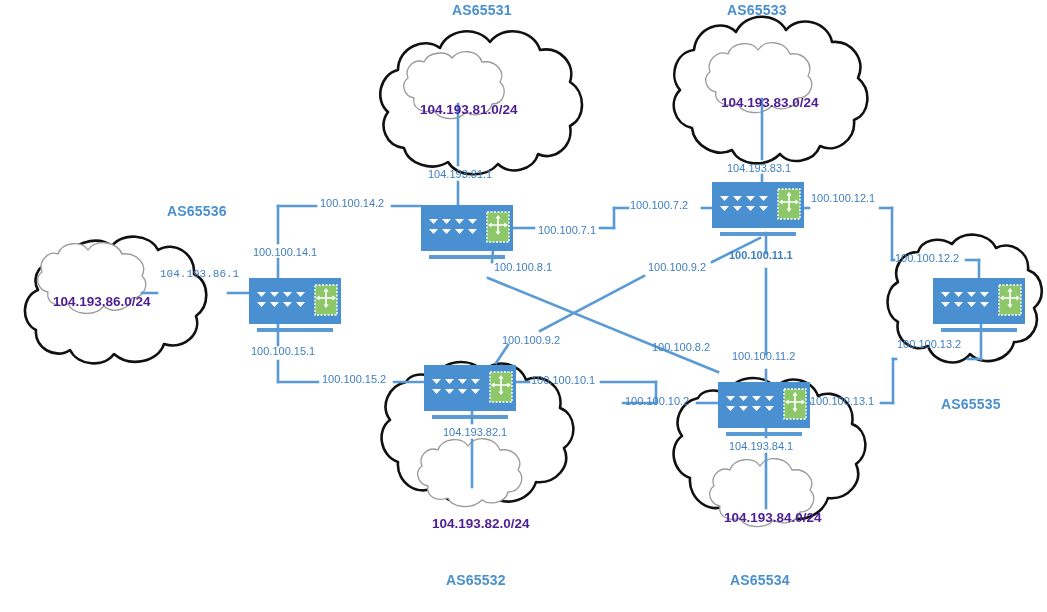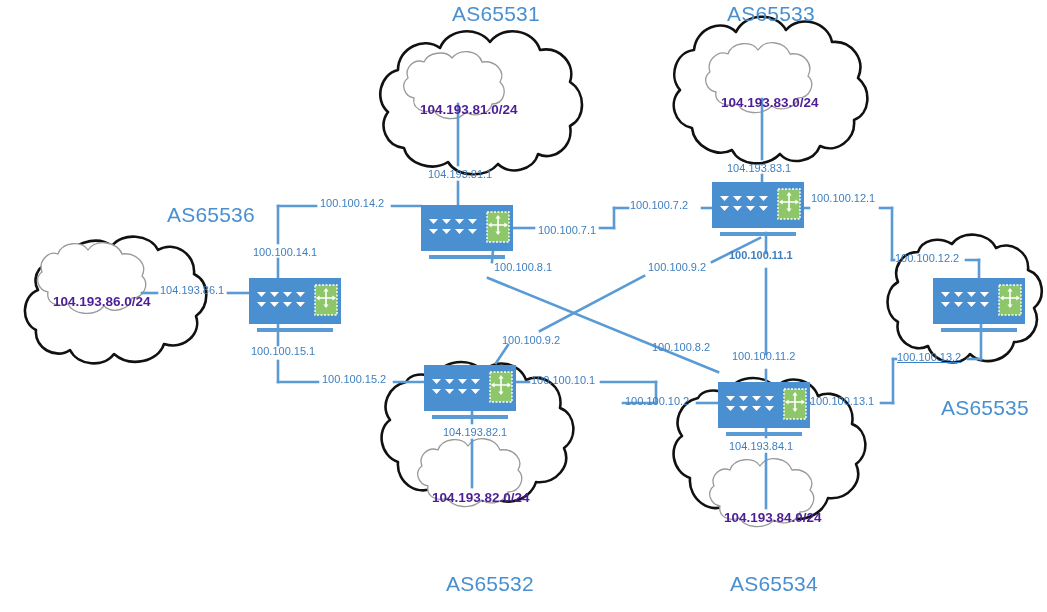--- a/index.html
+++ b/index.html
@@ -1,19 +1,19 @@
 <!DOCTYPE html>
 <html><head>
 <meta charset="utf-8">
 <style>
   html,body{margin:0;padding:0;background:#ffffff;}
   body{font-family:"Liberation Sans", sans-serif;}
   #stage{position:relative;width:1047px;height:612px;background:#fff;overflow:hidden;}
   #net{position:absolute;left:0;top:0;width:1047px;height:612px;}
-  .as-label{position:absolute;color:#4a90d0;font-size:21px;font-weight:400;white-space:nowrap;letter-spacing:.2px;}
+  .as-label{position:absolute;color:#4a90d0;font-size:14px;font-weight:700;white-space:nowrap;letter-spacing:.2px;}
   .ip-label{position:absolute;color:#3f7fbf;font-size:11px;white-space:nowrap;}
   .net-label{position:absolute;color:#4c1d95;font-size:13.5px;font-weight:bold;white-space:nowrap;}
 </style>
 </head>
 <body>
 
 <div id="stage">
 
   <svg id="net" viewBox="0 0 1047 612">
     <defs>
@@ -281,29 +281,29 @@
 
   <div class="as-label" style="left:452px;top:2px;">AS65531</div>
   <div class="as-label" style="left:446px;top:572px;">AS65532</div>
   <div class="as-label" style="left:727px;top:2px;">AS65533</div>
   <div class="as-label" style="left:730px;top:572px;">AS65534</div>
   <div class="as-label" style="left:941px;top:396px;">AS65535</div>
   <div class="as-label" style="left:167px;top:203px;">AS65536</div>
 
   <div class="net-label" style="left:420px;top:102px;">104.193.81.0/24</div>
   <div class="net-label" style="left:721px;top:95px;">104.193.83.0/24</div>
-  <div class="net-label" style="left:432px;top:490px;text-align:right;">104.193.82.0/24</div>
+  <div class="net-label" style="left:432px;top:516px;text-align:right;">104.193.82.0/24</div>
   <div class="net-label" style="left:724px;top:510px;">104.193.84.0/24</div>
   <div class="net-label" style="left:53px;top:294px;">104.193.86.0/24</div>
 
   <div class="ip-label" style="left:428px;top:168px;">104.193.81.1</div>
   <div class="ip-label" style="left:727px;top:162px;">104.193.83.1</div>
   <div class="ip-label" style="left:443px;top:426px;">104.193.82.1</div>
   <div class="ip-label" style="left:729px;top:440px;">104.193.84.1</div>
-  <div class="ip-label" style="left:160px;top:284px;">104.193.86.1</div>
+  <div class="ip-label" style="left:160px;top:268px;font-family:Liberation Mono, monospace;">104.193.86.1</div>
 
   <div class="ip-label" style="left:253px;top:246px;">100.100.14.1</div>
   <div class="ip-label" style="left:320px;top:197px;">100.100.14.2</div>
   <div class="ip-label" style="left:251px;top:345px;">100.100.15.1</div>
   <div class="ip-label" style="left:322px;top:373px;">100.100.15.2</div>
 
   <div class="ip-label" style="left:538px;top:224px;">100.100.7.1</div>
   <div class="ip-label" style="left:630px;top:199px;">100.100.7.2</div>
 
   <div class="ip-label" style="left:494px;top:261px;">100.100.8.1</div>
@@ -315,15 +315,15 @@
   <div class="ip-label" style="left:531px;top:374px;">100.100.10.1</div>
   <div class="ip-label" style="left:625px;top:395px;">100.100.10.2</div>
 
   <div class="ip-label" style="left:729px;top:249px;font-weight:bold;">100.100.11.1</div>
   <div class="ip-label" style="left:732px;top:350px;">100.100.11.2</div>
 
   <div class="ip-label" style="left:811px;top:192px;">100.100.12.1</div>
   <div class="ip-label" style="left:895px;top:252px;">100.100.12.2</div>
 
   <div class="ip-label" style="left:810px;top:395px;">100.100.13.1</div>
-  <div class="ip-label" style="left:897px;top:351px;text-decoration:underline;">100.100.13.2</div>
+  <div class="ip-label" style="left:897px;top:338px;">100.100.13.2</div>
 
 </div>
 
 </body></html>

